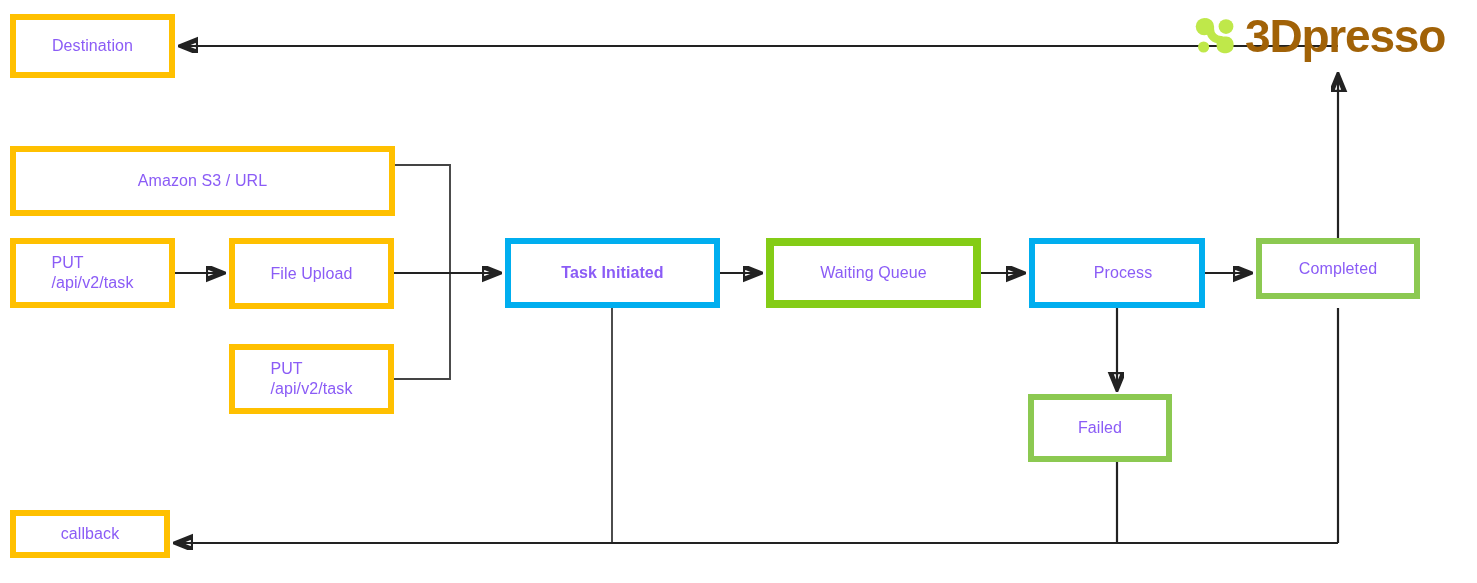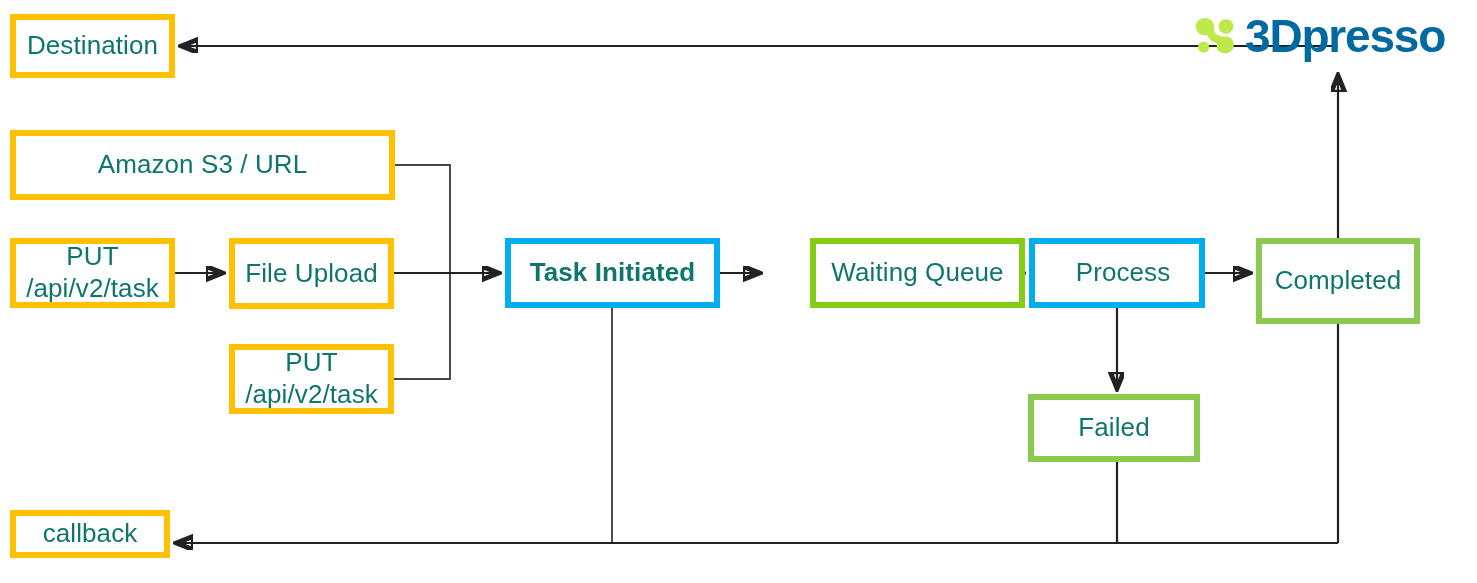--- a/index.html
+++ b/index.html
@@ -20,31 +20,30 @@
     overflow: hidden;
   }
   
   .node {
     position: absolute;
     box-sizing: border-box;
     background: #ffffff;
     display: flex;
     align-items: center;
     justify-content: center;
-    text-align: center;
-    color: #0f766e;
-    font-size: 26px;
+    color: #8b5cf6;
+    font-size: 16px;
     line-height: 1.22;
     letter-spacing: 0.1px;
     white-space: pre-line;
     z-index: 3;
   }
   .node.amber  { border: 6px solid #FFC000; }
   .node.blue   { border: 6px solid #00AEEF; }
-  .node.red    { border: 6px solid #84cc16; margin-left: 44px; }
+  .node.red    { border: 8px solid #84cc16; }
   .node.green  { border: 6px solid #8CC951; }
 
   
   #wires {
     position: absolute;
     left: 0;
     top: 0;
     width: 1477px;
     height: 583px;
     z-index: 1;
@@ -71,21 +70,21 @@
     width: 46px;
     height: 42px;
     margin-right: 8px;
     flex: none;
   }
   #brand-text {
     font-family: "Liberation Sans", sans-serif;
     font-size: 46px;
     font-weight: bold;
     letter-spacing: -1.2px;
-    color: #0369a1;
+    color: #a16207;
     line-height: 1;
   }
 </style>
 </head>
 <body>
 
 <div id="canvas">
 
   <svg id="wires" viewBox="0 0 1477 583" xmlns="http://www.w3.org/2000/svg">
     <defs>
@@ -118,39 +117,39 @@
 
     <path d="M1117,462 L1117,543"></path>
 
     <path d="M1338,308 L1338,543"></path>
 
     <path d="M1338,543 L177,543" marker-end="url(#arrow)"></path>
   </svg>
 
   <div class="node amber" style="left:10px;  top:14px;  width:165px; height:64px;">Destination</div>
 
-  <div class="node amber" style="left:10px;  top:130px; width:385px; height:70px;">Amazon S3 / URL</div>
+  <div class="node amber" style="left:10px;  top:146px; width:385px; height:70px;">Amazon S3 / URL</div>
 
   <div class="node amber" style="left:10px;  top:238px; width:165px; height:70px;">PUT
 /api/v2/task</div>
 
   <div class="node amber" style="left:229px; top:238px; width:165px; height:71px;">File Upload</div>
 
   <div class="node amber" style="left:229px; top:344px; width:165px; height:70px;">PUT
 /api/v2/task</div>
 
   <div class="node blue" style="left:505px; top:238px; width:215px; height:70px;font-weight:bold;">Task Initiated</div>
 
   <div class="node red" style="left:766px; top:238px; width:215px; height:70px;">Waiting Queue</div>
 
   <div class="node blue" style="left:1029px; top:238px; width:176px; height:70px;padding-left:12px;">Process</div>
 
-  <div class="node green" style="left:1256px; top:238px; width:164px; height:86px;">Completed</div>
+  <div class="node green" style="left:1256px; top:238px; width:164px; height:61px;">Completed</div>
 
-  <div class="node green" style="left:1028px; top:394px; width:172px; height:68px;">Failed</div>
+  <div class="node green" style="left:1028px; top:394px; width:144px; height:68px;">Failed</div>
 
   <div class="node amber" style="left:10px; top:510px; width:160px; height:48px;">callback</div>
 
   <div id="brand">
     <svg id="brand-mark" viewBox="0 0 46 42" xmlns="http://www.w3.org/2000/svg">
       <path d="M14.5 3 a8.6 8.6 0 0 1 8.6 8.6 v2.4 a7 7 0 0 0 7 7 h1.5 v7.6 h-3.2 a12.9 12.9 0 0 1 -12.9 -12.9 v-4.1 a2.6 2.6 0 0 0 -2.6 -2.6 z" fill="#BFE84A"></path>
       <circle cx="13.3" cy="11.6" r="8.6" fill="#BFE84A"></circle>
       <circle cx="35.0" cy="11.6" r="7.4" fill="#BFE84A"></circle>
       <circle cx="12.6" cy="32.0" r="5.6" fill="#BFE84A"></circle>
       <rect x="25.6" y="21.6" width="17.0" height="16.6" rx="7.2" fill="#BFE84A"></rect>

